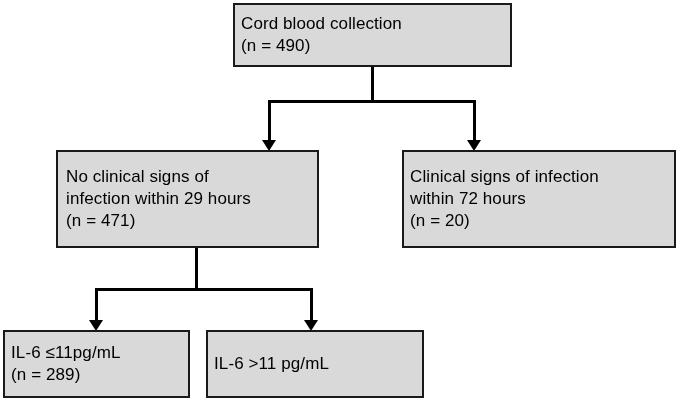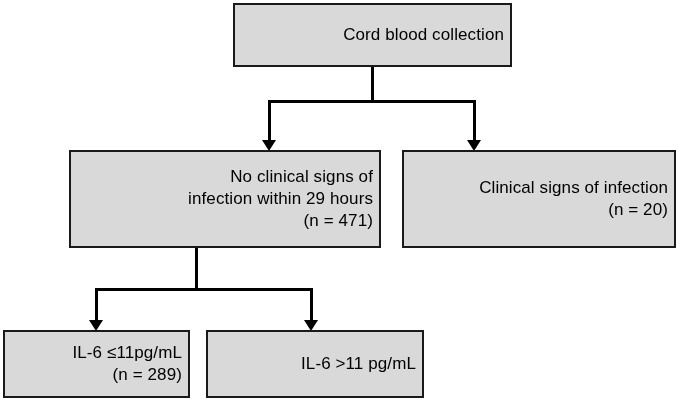--- a/index.html
+++ b/index.html
@@ -17,34 +17,34 @@
     background: #ffffff;
     overflow: hidden;
   }
   .node {
     position: absolute;
     box-sizing: border-box;
     background: #d9d9d9;
     border: 2px solid #1a1a1a;
     display: flex;
     flex-direction: column;
-    align-items: flex-end;
+    align-items: flex-start;
     justify-content: center;
     text-align: center;
     color: #000000;
     font-size: 17px;
     line-height: 1.30;
     letter-spacing: 0.1px;
     padding: 2px 6px;
   }
   .node .line { display: block; white-space: nowrap; }
 
   
   #node-root      { left: 233px; top: 3px;   width: 279px; height: 64px; }
-  #node-no-signs  { left: 69px;  top: 150px; width: 312px; height: 98px; padding-left: 8px; }
+  #node-no-signs  { left: 56px;  top: 150px; width: 263px; height: 98px; padding-left: 8px; }
   #node-signs     { left: 402px; top: 150px; width: 274px; height: 98px; }
   #node-il6-low   { left: 3px;   top: 330px; width: 187px; height: 68px; }
   #node-il6-high  { left: 206px; top: 330px; width: 218px; height: 68px; }
 
   
   .conn {
     position: absolute;
     background: #000000;
   }
   .vline { width: 3px; }
@@ -75,37 +75,39 @@
   #arrow-nosigns-left  { left: 89px;  top: 320px; }
   #arrow-nosigns-right { left: 304px; top: 320px; }
 </style>
 </head>
 <body>
 
 <div id="flowchart">
 
   <div class="node" id="node-root">
     <span class="line">Cord blood collection</span>
+    <span class="line">(n = 490)</span>
   </div>
 
   <div class="conn vline" id="stem-root"></div>
   <div class="conn hline" id="bar-root"></div>
   <div class="conn vline" id="drop-root-left"></div>
   <div class="conn vline" id="drop-root-right"></div>
   <div class="arrowhead" id="arrow-root-left"></div>
   <div class="arrowhead" id="arrow-root-right"></div>
 
   <div class="node" id="node-no-signs">
     <span class="line">No clinical signs of</span>
     <span class="line">infection within 29 hours</span>
     <span class="line">(n = 471)</span>
   </div>
 
   <div class="node" id="node-signs">
     <span class="line">Clinical signs of infection</span>
+    <span class="line">within 72 hours</span>
     <span class="line">(n = 20)</span>
   </div>
 
   <div class="conn vline" id="stem-nosigns"></div>
   <div class="conn hline" id="bar-nosigns"></div>
   <div class="conn vline" id="drop-nosigns-left"></div>
   <div class="conn vline" id="drop-nosigns-right"></div>
   <div class="arrowhead" id="arrow-nosigns-left"></div>
   <div class="arrowhead" id="arrow-nosigns-right"></div>
 

